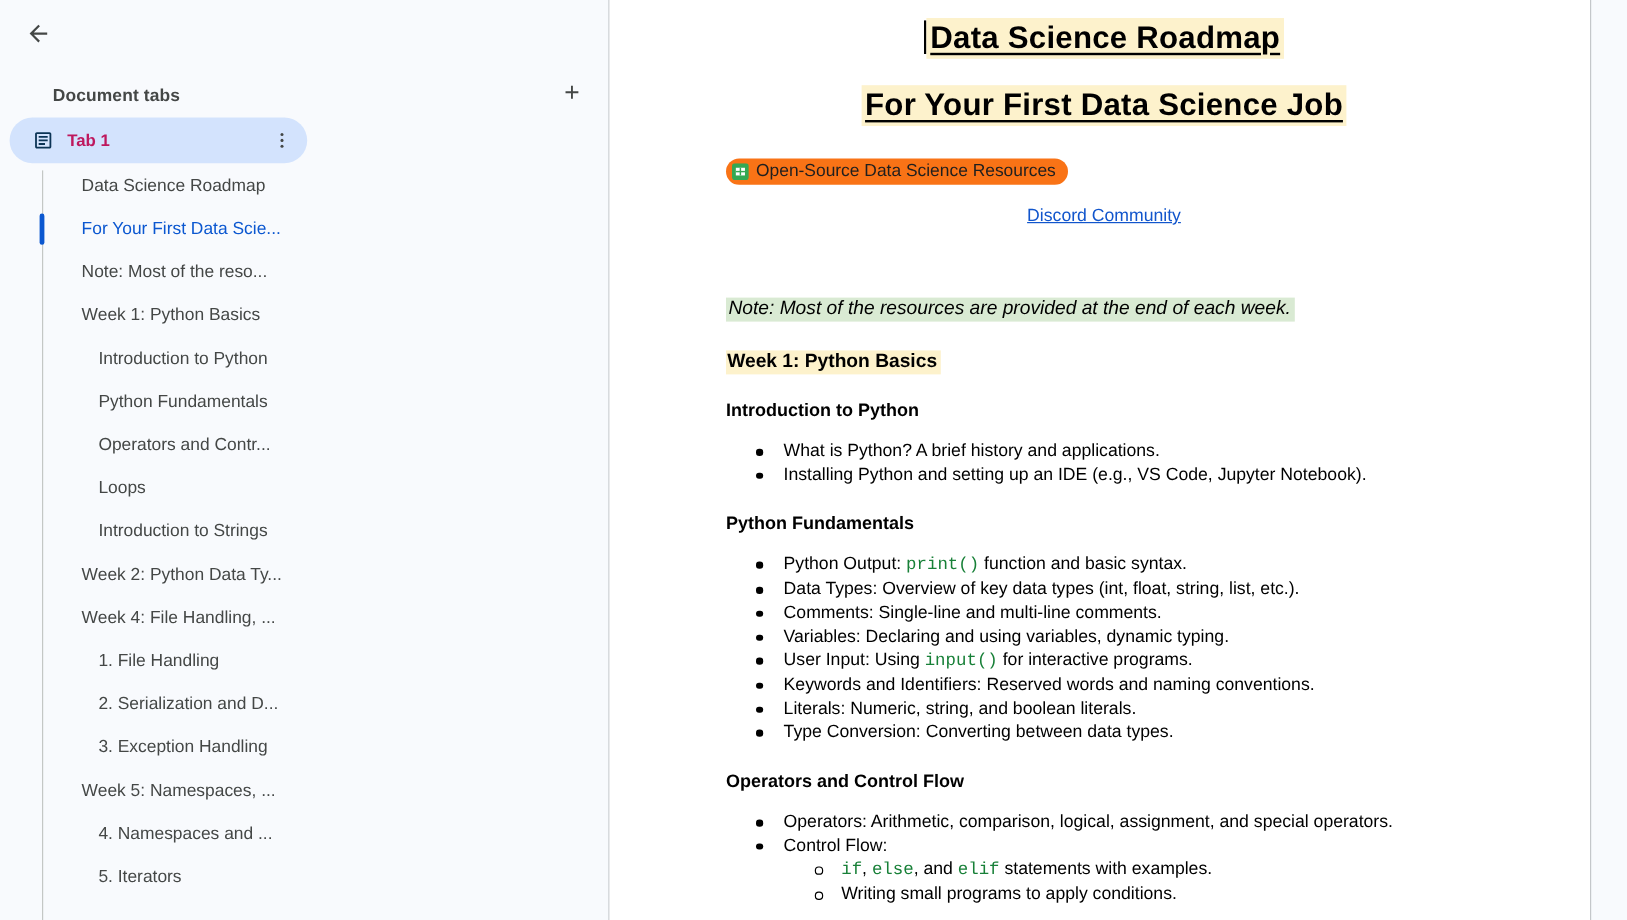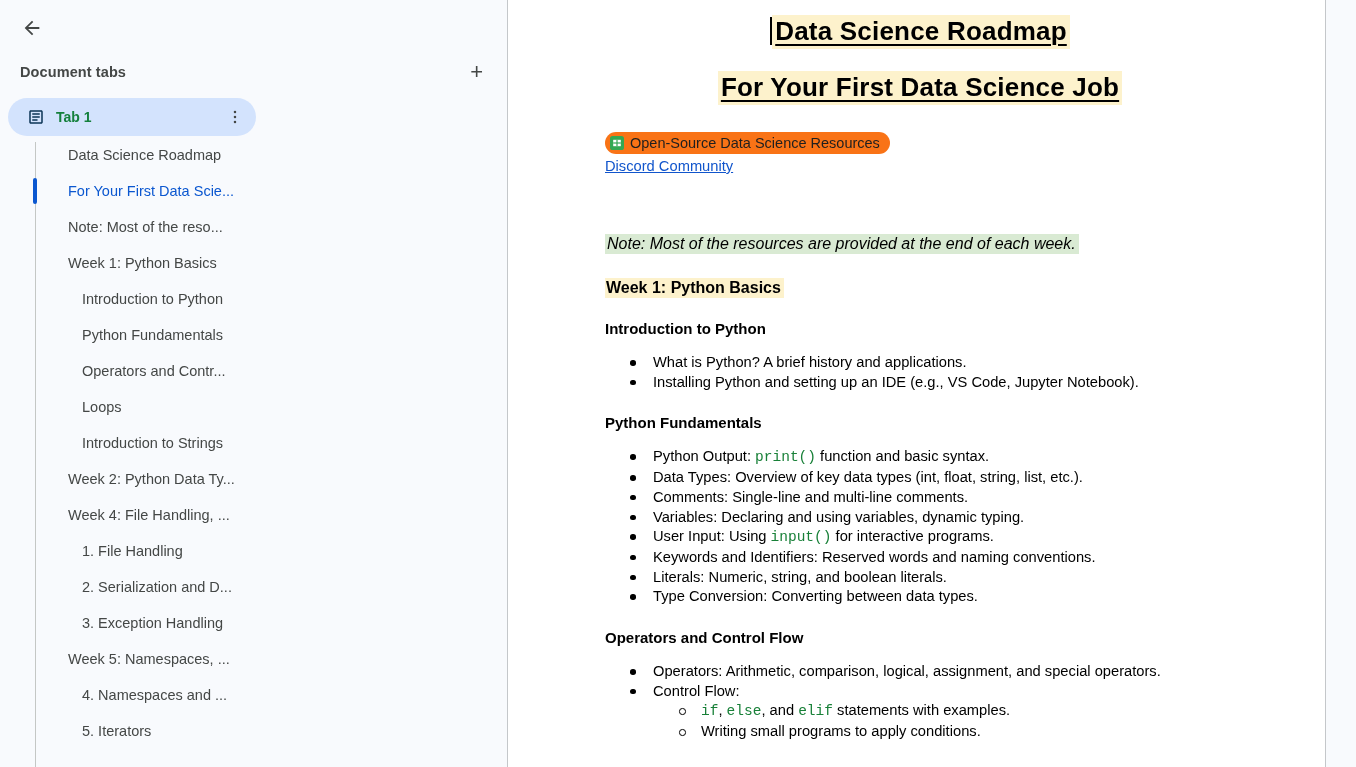--- a/index.html
+++ b/index.html
@@ -19,35 +19,35 @@
     position:relative; overflow:hidden;
     display:flex; flex-direction:column;
   }
   .back-row { padding:10px 0 0 14px; height:42px; flex:none; }
   .back-btn {
     width:36px; height:36px; border:none; background:transparent;
     display:flex; align-items:center; justify-content:center;
     border-radius:50%; cursor:pointer; padding:0;
   }
   .tabs-header {
-    display:flex; align-items:center; justify-content:space-between;
-    padding:0 22px 0 20px; margin-top:14px; height:32px; flex:none;
+    display:flex; align-items:flex-end; justify-content:space-between;
+    padding:0 22px 0 20px; margin-top:14px; height:32px; flex:none;margin-left:24px;
   }
   .tabs-header .hdr-label { font-size:14.5px; font-weight:bold; color:#444746; letter-spacing:.1px; }
   .add-btn {
     border:none; background:transparent; color:#444746; cursor:pointer;
     font-size:22px; line-height:22px; font-weight:400; padding:0 2px;
   }
   .tab-pill {
     margin:10px 0 0 8px; width:248px; height:38px; flex:none;
     background:var(--tab-pill,#d3e3fd); border-radius:20px;
     display:flex; align-items:center; padding:0 10px 0 19px; cursor:pointer;
   }
   .tab-pill .tab-label {
-    margin-left:11px; font-size:14px; font-weight:bold; color:#15803d; flex:1;
+    margin-left:11px; font-size:14px; font-weight:bold; color:#be185d; flex:1;
   }
   .tab-menu {
     border:none; background:transparent; padding:2px; cursor:pointer;
     display:flex; align-items:center; justify-content:center; border-radius:50%;
   }
   .outline { position:relative; flex:1; margin-top:1px; overflow:hidden; }
   .tree-line {
     position:absolute; left:35px; top:5px; bottom:0; width:1px;
     background:#c4c7c5;
   }
@@ -89,21 +89,21 @@
     vertical-align:-5px; margin-right:0px;
   }
 
   .chip-row { margin-top:27px; height:22px; }
   .chip {
     display:inline-flex; align-items:center; height:22px;
     background:#f97316; border-radius:11px; padding:0 10px 0 5px;
     font-size:14.5px; color:#1f1f1f; cursor:pointer;
   }
   .chip .sheets-ic { margin-right:6px; display:flex; }
-  .link-row { margin-top:3px; height:19px; }
+  .link-row { margin-top:17px; height:19px;text-align:center; }
   .doc-link {
     color:var(--link-blue,#1155cc); text-decoration:underline;
     font-size:14.7px; cursor:pointer;
   }
 
   .note-row { margin-top:59px; height:22px; }
   .note-text {
     font-style:italic; font-size:16px; 
     background:var(--hl-green,#d9ead3); padding:1px 3px 2px 2px; color:#000;
   }

